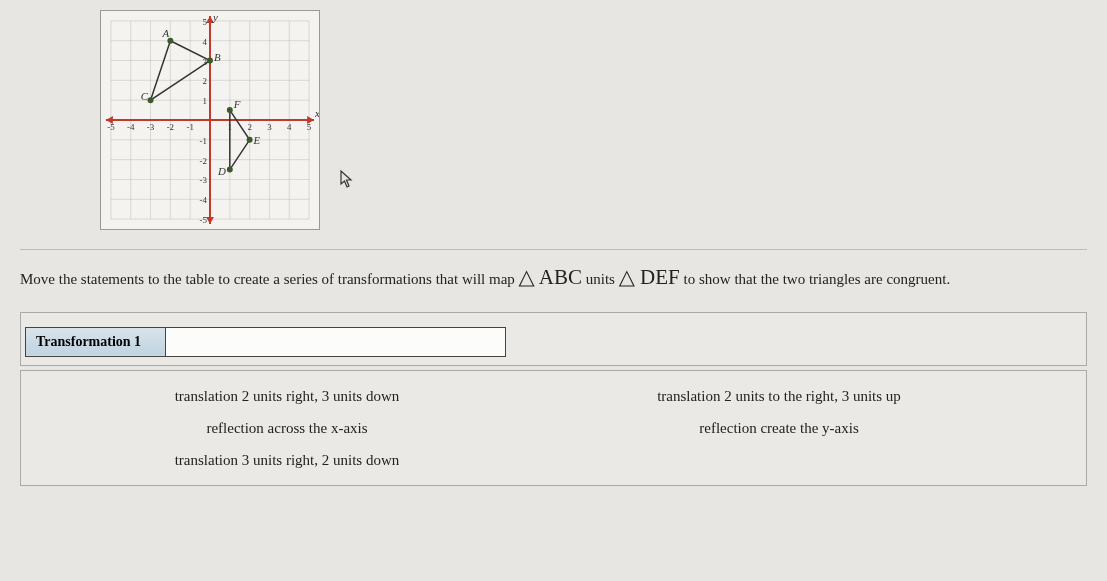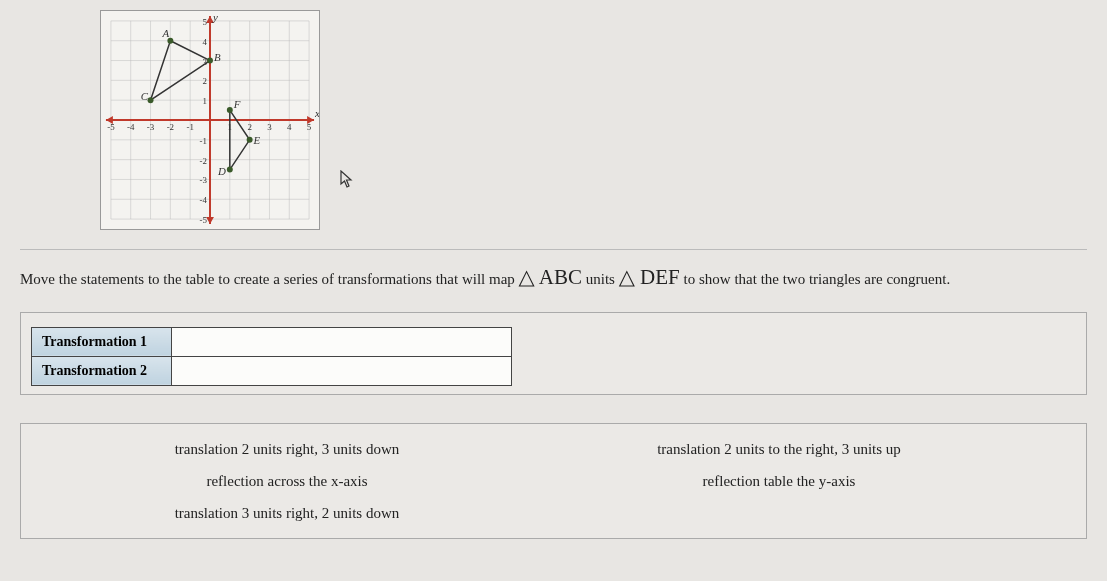--- a/index.html
+++ b/index.html
@@ -25,23 +25,23 @@
       font-size: 15px;
       line-height: 1.5;
       margin: 12px 0 18px 0;
       color: #222;
     }
     .triangle-sym {
       font-size: 21px;
     }
     .table-container {
       border: 1px solid #aaa;
-      padding: 14px 14px 8px 10px;
+      padding: 14px 14px 8px 4px;
       background: #ebe9e6;
-      margin-bottom: 28px;
+      margin-bottom: 4px;
     }
     .trans-table {
       border-collapse: collapse;
     }
     .trans-table td {
       border: 1px solid #444;
       padding: 6px 10px;
       font-size: 14px;
     }
     .header-cell {
@@ -189,34 +189,30 @@
     <span> to show that the two triangles are congruent.</span>
   </p>
 
   <div class="table-container">
     <table class="trans-table">
       <tbody>
           <tr>
         <td class="header-cell">Transformation 1</td>
         <td class="drop-cell"></td>
       </tr>
-      <tr>
-        <td class="header-cell">Transformation 2</td>
-        <td class="drop-cell"></td>
-      </tr>
     </tbody>
       </table>
   </div>
 
   <div class="options-container">
     <div class="options-row">
       <div class="col-left"><span class="option">translation 2 units right, 3 units down</span></div>
       <div class="col-right"><span class="option">translation 2 units to the right, 3 units up</span></div>
     </div>
     <div class="options-row">
       <div class="col-left"><span class="option">reflection across the x-axis</span></div>
-      <div class="col-right"><span class="option">reflection table the y-axis</span></div>
+      <div class="col-right"><span class="option">reflection create the y-axis</span></div>
     </div>
     <div class="options-row">
       <div class="col-left"><span class="option">translation 3 units right, 2 units down</span></div>
     </div>
   </div>
 </div>
 
 </body></html>

